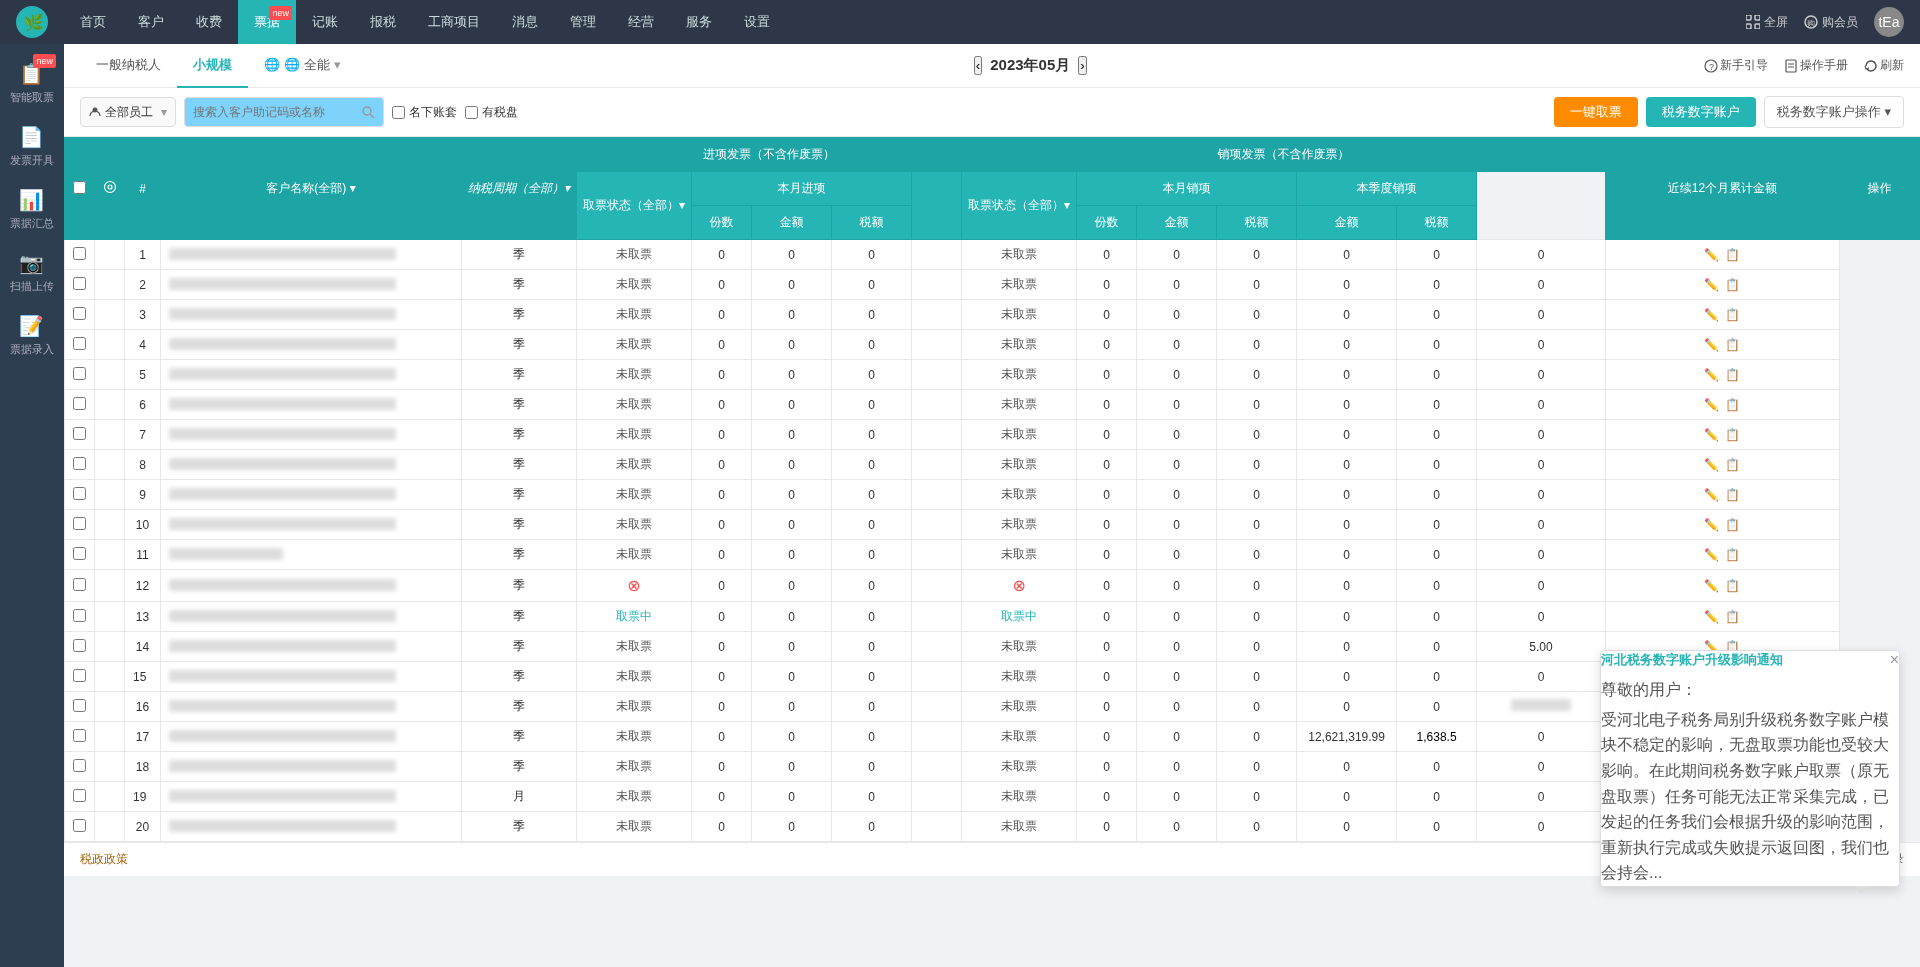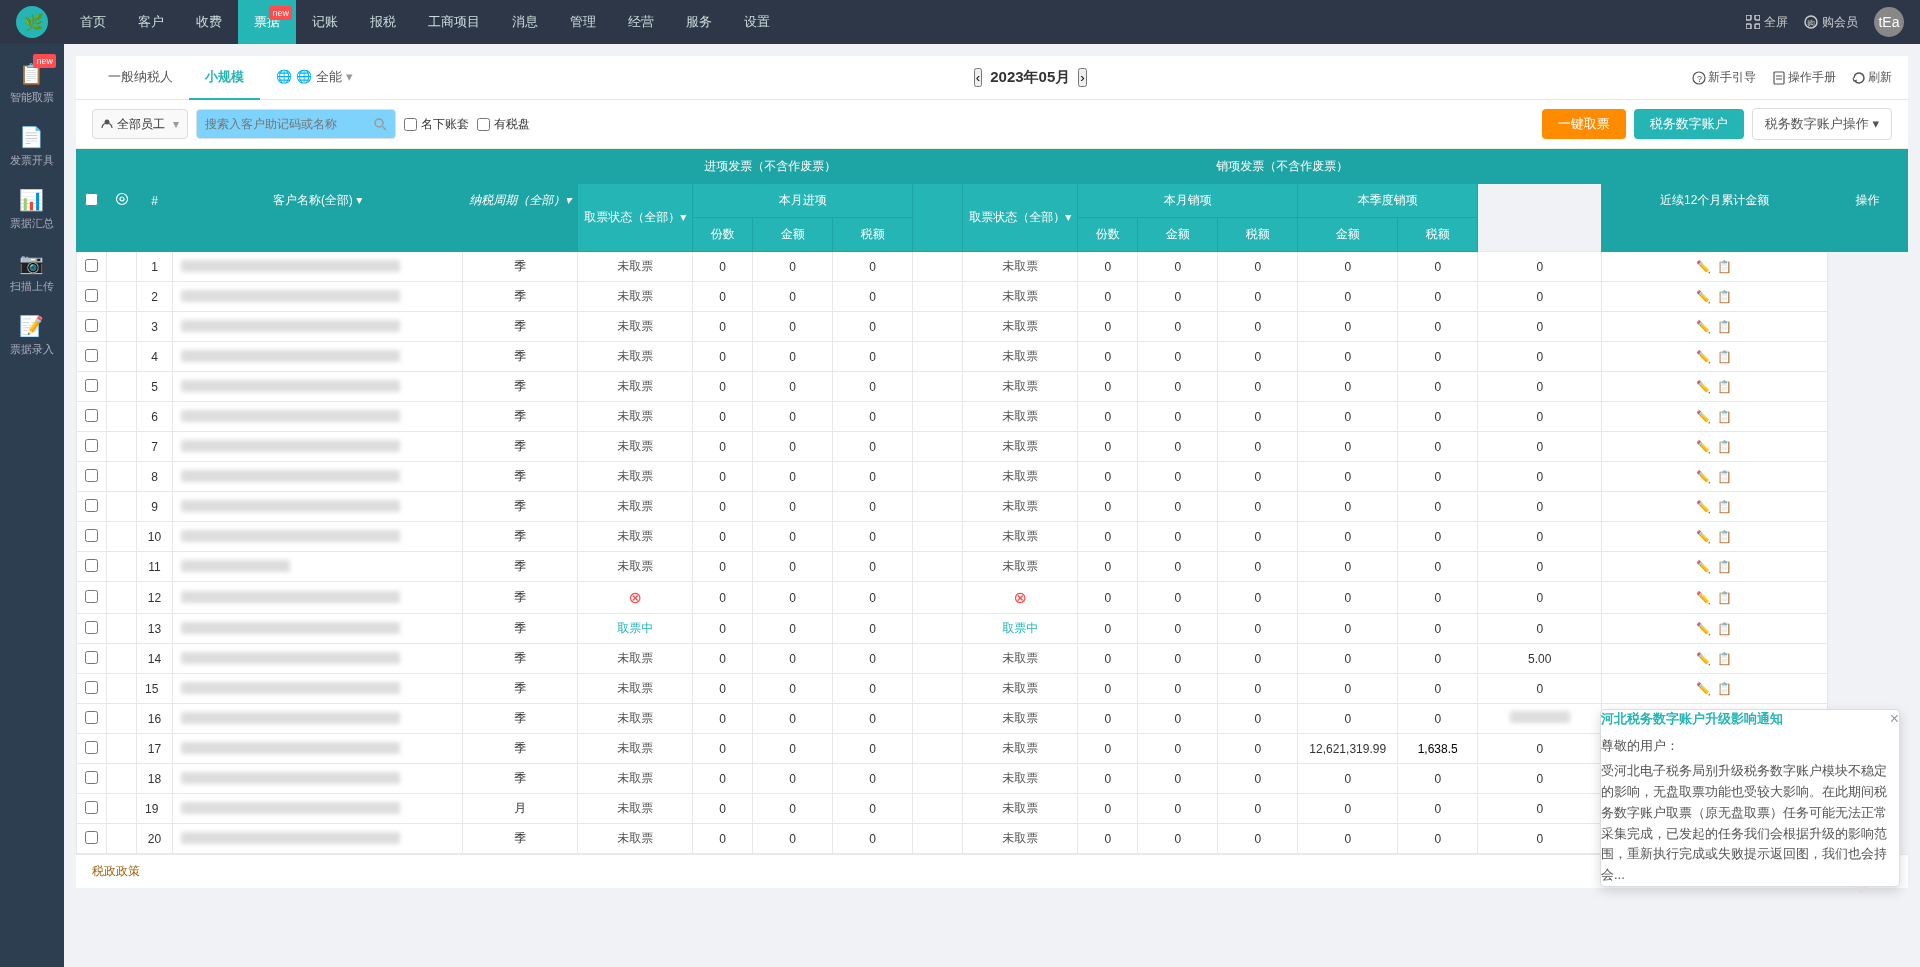--- a/index.html
+++ b/index.html
@@ -39,21 +39,21 @@
     }
     .sidebar-item .icon { font-size: 20px; }
     .sidebar-item .new-badge {
       position: absolute; top: 2px; right: 8px;
       background: #ff4d4f; color: #fff; font-size: 9px; padding: 0 3px;
       border-radius: 2px; line-height: 14px;
     }
     .sidebar-item { position: relative; }
 
     
-    .main-content { margin-top: 44px; margin-left: 64px; padding: 12px; background: #f0f2f5; min-height: calc(967px - 44px); }
+    .main-content { margin-top: 44px; margin-left: 64px; padding: 0; background: #f0f2f5; min-height: calc(967px - 44px); }
 
     
     .sub-header {
       background: #fff; padding: 0 16px; display: flex; align-items: center;
       border-bottom: 1px solid #e8e8e8; height: 44px; position: sticky; top: 44px; z-index: 80;
     }
     .sub-tab {
       padding: 0 16px; height: 44px; display: flex; align-items: center;
       cursor: pointer; font-size: 13px; color: #555; border-bottom: 2px solid transparent;
     }
@@ -105,21 +105,21 @@
 
     
     .notification-popup {
       position: fixed; bottom: 80px; right: 20px; width: 300px;
       background: #fff; border: 1px solid #ddd; border-radius: 4px;
       box-shadow: 0 4px 12px rgba(0,0,0,0.15); z-index: 200; 
     }
     .notification-header { display: flex; align-items: center; justify-content: space-between; margin-bottom: 8px; }
     .notification-title { font-size: 13px; font-weight: bold; color: #26b5b5; }
     .notification-close { cursor: pointer; color: #999; font-size: 16px; }
-    .notification-body { font-size: 13px; color: #555; line-height: 1.6; }
+    .notification-body { font-size: 16px; color: #555; line-height: 1.6; }
     .notification-triangle { position: absolute; bottom: -8px; right: 30px; width: 0; height: 0; border-left: 8px solid transparent; border-right: 8px solid transparent; border-top: 8px solid #ddd; }
 
     
     .month-center { display: flex; align-items: center; justify-content: center; flex: 1; gap: 8px; }
 
     .sub-header-all { display: flex; align-items: center; width: 100%; }
 
     
     ::-webkit-scrollbar { width: 6px; height: 6px; }
     ::-webkit-scrollbar-thumb { background: #26b5b5; border-radius: 3px; }

